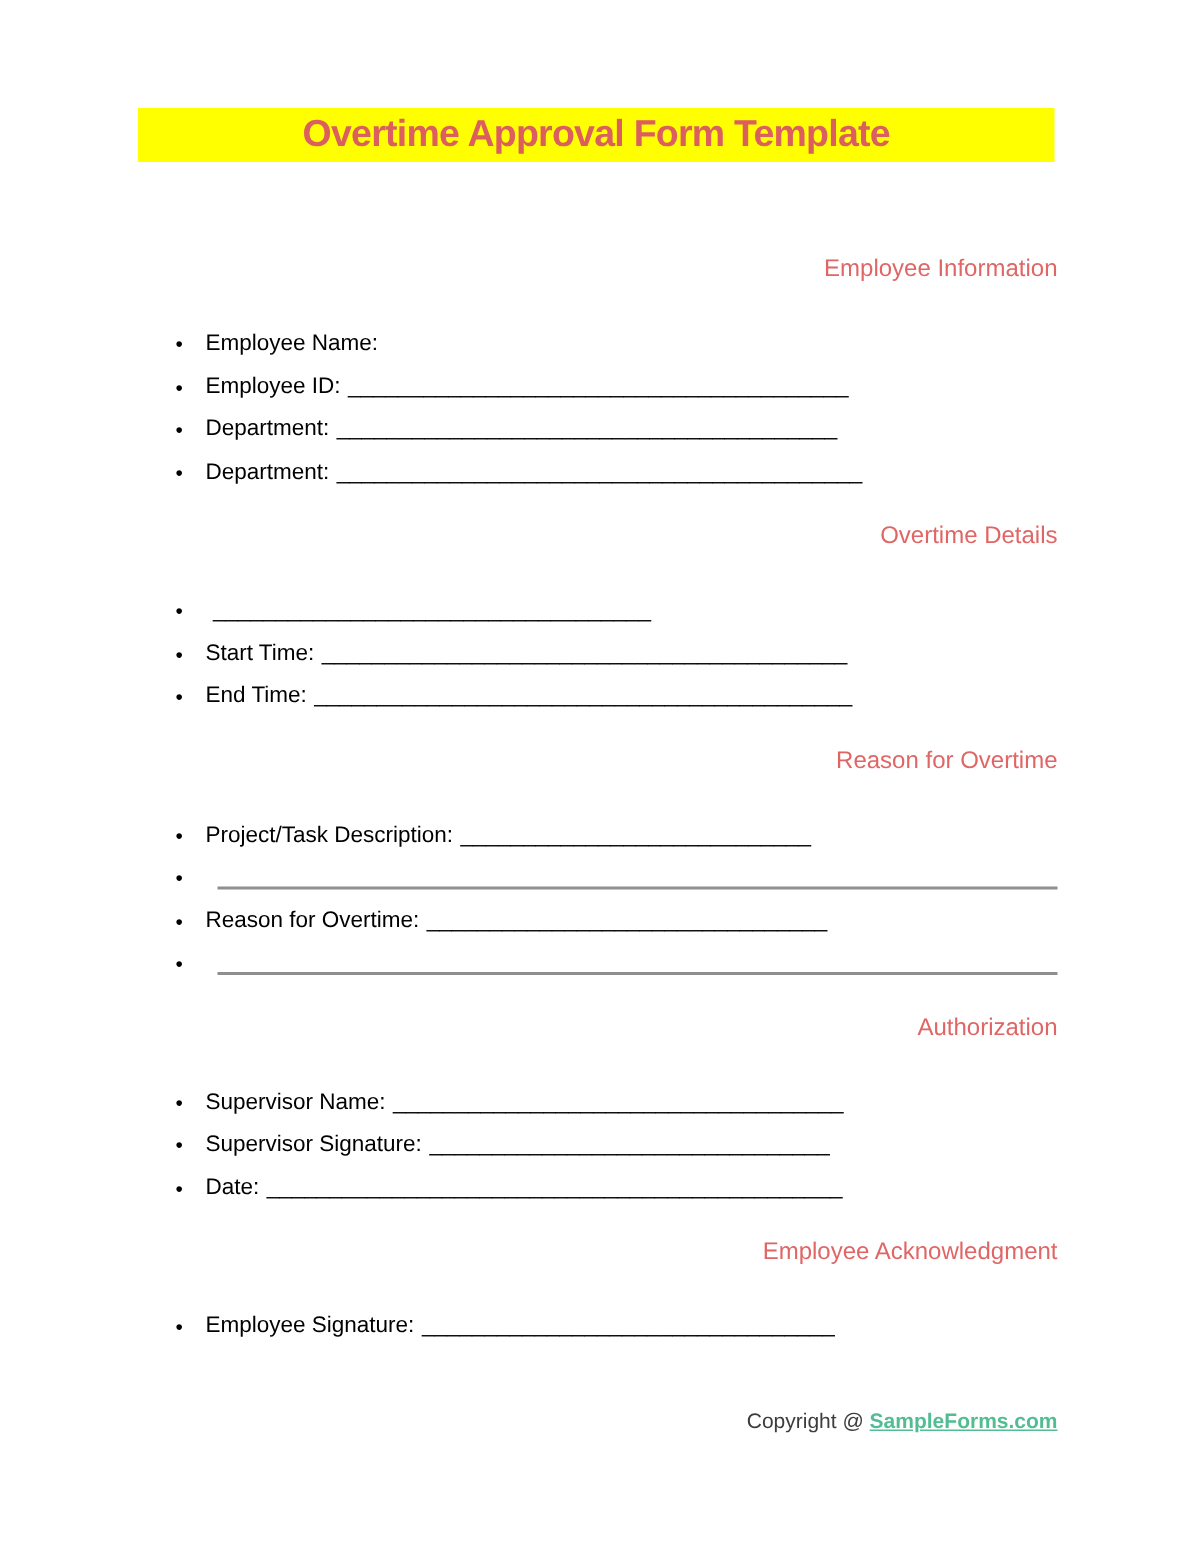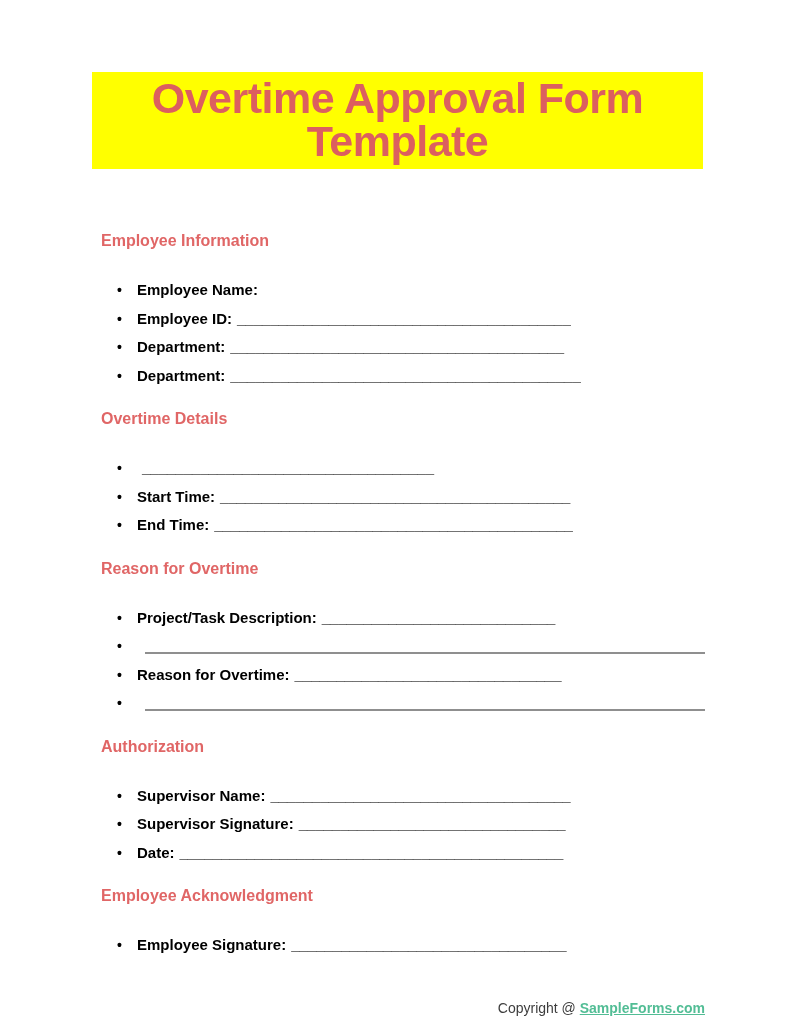--- a/index.html
+++ b/index.html
@@ -11,44 +11,45 @@
     padding: 72px 96px 0 90px;
     font-family: "Liberation Sans", sans-serif;
     color: #000;
     overflow: hidden;
   }
   .doc-title {
     display: block;
     margin: 0 2px 62px 2px;
     background: #ffff00;
     color: #dc5f5f;
-    font-size: 43px;
+    font-size: 25px;
     font-weight: 700;
     text-align: center;
     line-height: 1;
     padding: 5px 2px 6px 2px;
     letter-spacing: -0.5px;
   }
   .section h2 {
-    margin: 11px;
+    margin: 0;
     font-size: 16px;
     line-height: 19px;
-    font-weight: 700;
+    font-weight: 400;
     color: #e06666;
+    text-align: right;
   }
   .section ul {
     list-style: none;
     margin: 26px 0 19px 0;
     padding: 0;
   }
   .section li {
     display: flex;
     align-items: center;
     font-size: 15px;
-    font-weight: 700;
+    font-weight: 400;
     line-height: 28.5px;
     white-space: nowrap;
     color: #000;
   }
   .bullet {
     flex: none;
     width: 20px;
     margin-left: 27px;
     font-size: 14px;
   }

